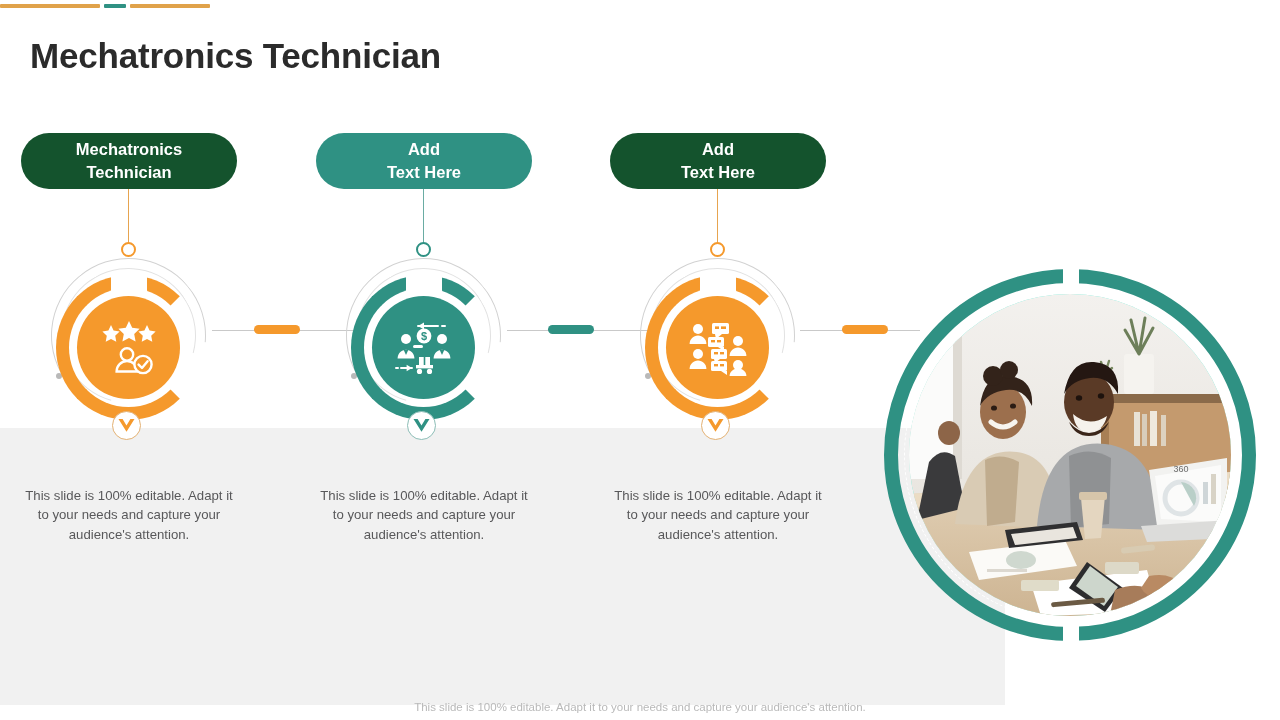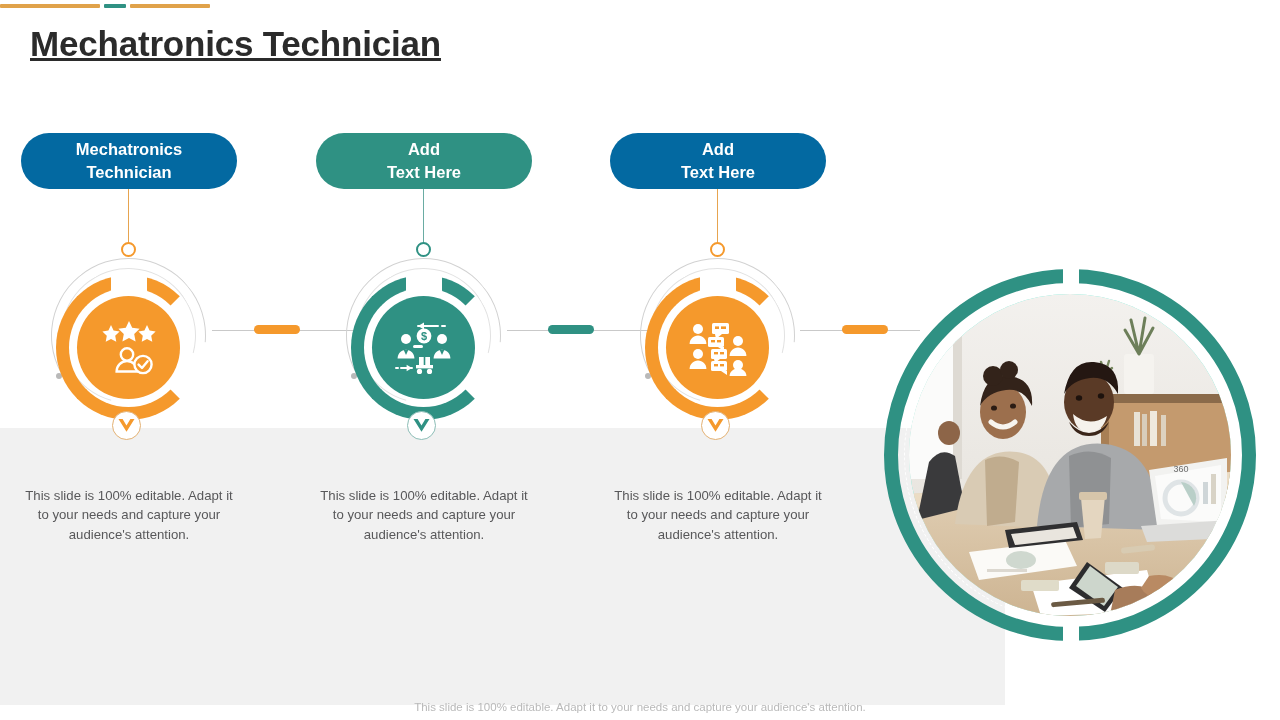--- a/index.html
+++ b/index.html
@@ -30,27 +30,26 @@
     border-radius: 1px;
   }
   .accent-seg.s1 { left: 0;     width: 100px; background: #e0a24a; }
   .accent-seg.s2 { left: 104px; width: 22px;  background: #2f9183; }
   .accent-seg.s3 { left: 130px; width: 80px;  background: #e0a24a; }
 
   
   .page-title {
     position: absolute;
     left: 30px;
-    top: 24px;
+    top: 36px;
     font-size: 35px;
     font-weight: bold;
     color: #2b2b2b;
     letter-spacing: -0.2px;
     white-space: nowrap;
-    text-decoration: underline;
   }
 
   
   .grey-band {
     position: absolute;
     left: 0;
     top: 428px;
     width: 1005px;
     height: 277px;
     background: #f1f1f1;
@@ -100,21 +99,21 @@
     display: flex;
     flex-direction: column;
     align-items: center;
     justify-content: center;
     color: #ffffff;
     font-size: 16.5px;
     font-weight: bold;
     line-height: 1.42;
     text-align: center;
   }
-  .pill.orange { background: #0369a1; }
+  .pill.orange { background: #14532d; }
   .pill.teal   { background: #2f9183; }
 
   
   .stem {
     position: absolute;
     top: 189px;
     left: 147px;
     width: 1px;
     height: 54px;
   }

